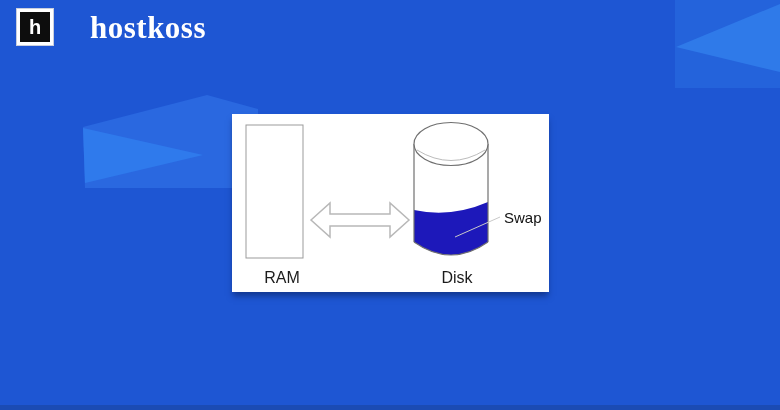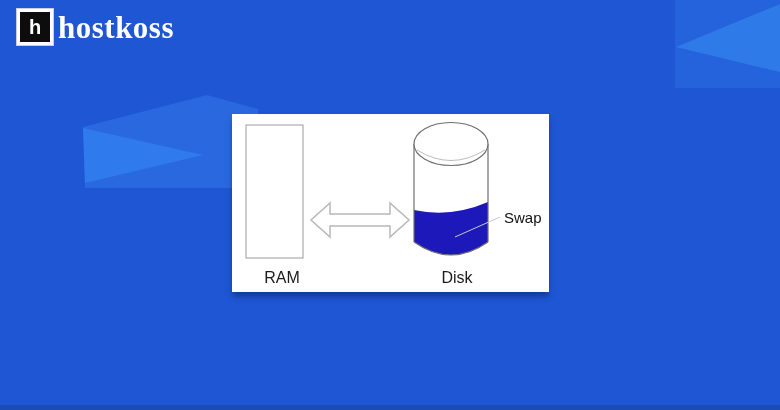--- a/index.html
+++ b/index.html
@@ -6,21 +6,21 @@
   body{width:780px;height:410px;overflow:hidden;font-family:"Liberation Sans",sans-serif;}
   .stage{position:relative;width:780px;height:410px;background:#1e56d3;overflow:hidden;}
   .bg-shapes{position:absolute;left:0;top:0;width:780px;height:410px;display:block;}
   .bottom-bar{position:absolute;left:0;bottom:0;width:780px;height:5px;background:#1b4bb4;}
 
   
   .brand{position:absolute;left:17px;top:9px;display:flex;align-items:center;gap:5px;cursor:pointer;}
   .logo-square{width:30px;height:30px;background:#0d0d0d;border:3px solid #ffffff;outline:1px solid #c9cfdd;
     display:flex;align-items:center;justify-content:center;}
   .logo-square span{color:#ffffff;font-family:"Liberation Sans",sans-serif;font-weight:bold;font-size:20px;line-height:1;}
-  .wordmark{color:#ffffff;font-family:"Liberation Serif",serif;font-weight:bold;font-size:31px;line-height:1;letter-spacing:0.5px;}
+  .wordmark{color:#ffffff;font-family:"Liberation Serif",serif;font-weight:bold;font-size:31px;line-height:1;letter-spacing:0.5px;margin-left:32px;}
 
   
   .card{position:absolute;left:232px;top:114px;width:317px;height:178px;background:#ffffff;
     box-shadow:0 5px 6px -1px rgba(10,30,90,0.55);}
   .card svg{display:block;width:317px;height:178px;}
   .diag-label{font-family:"Liberation Sans",sans-serif;font-size:16px;fill:#1c1c1c;}
   .swap-label{font-family:"Liberation Sans",sans-serif;font-size:15px;fill:#111111;}
 </style>
 </head>
 <body>

